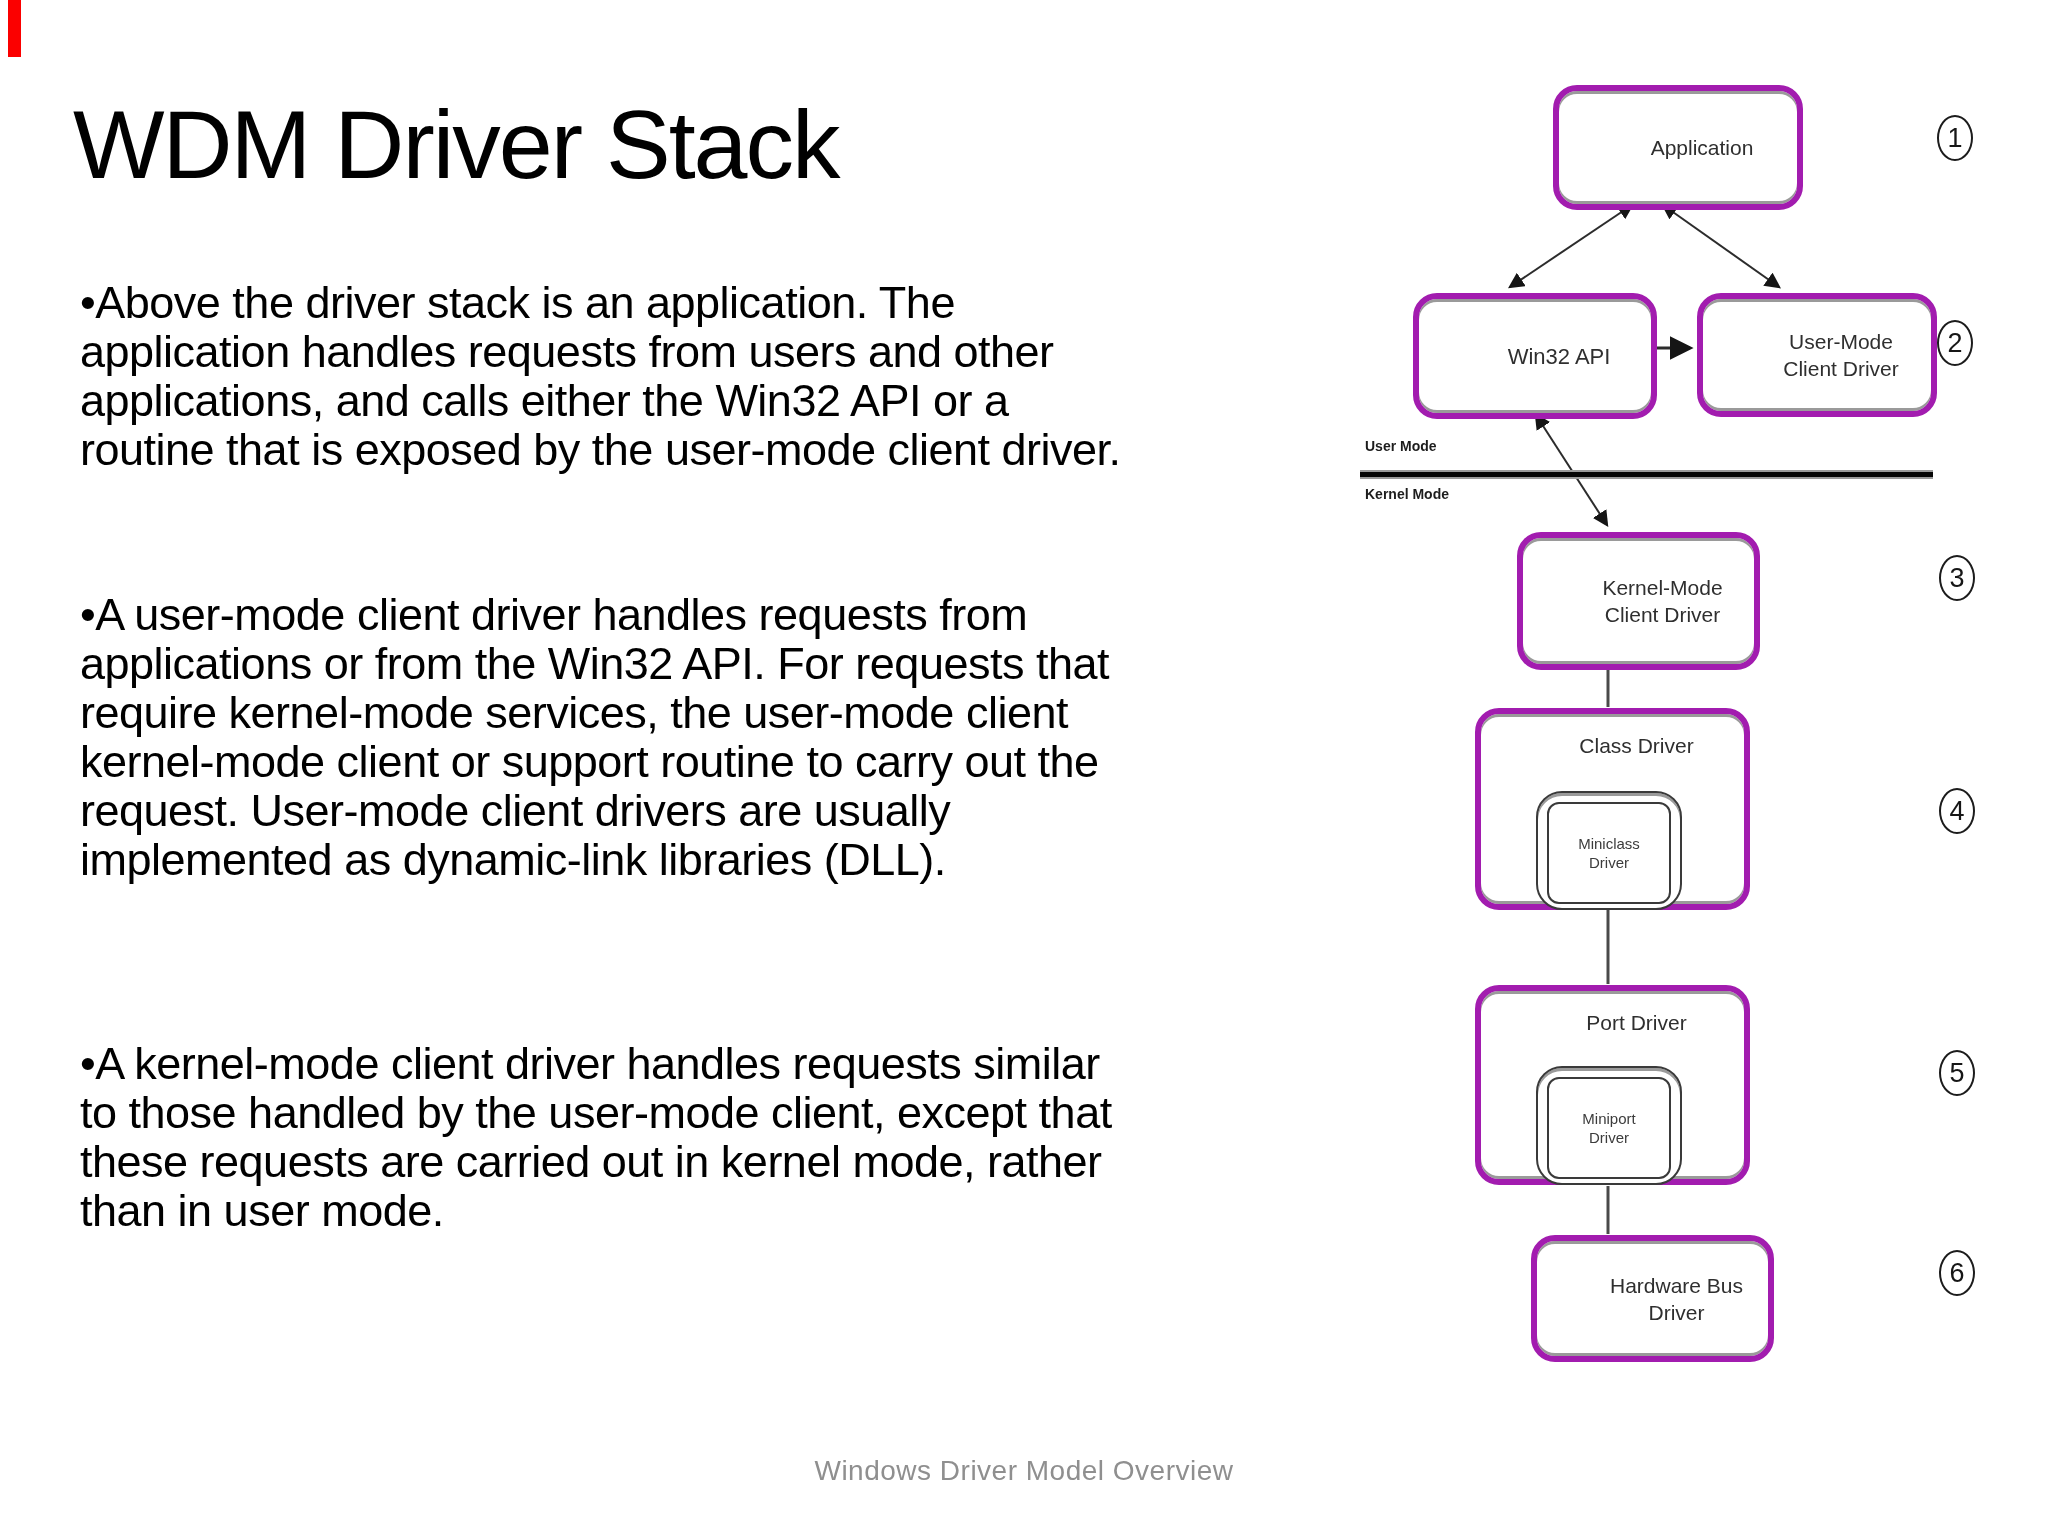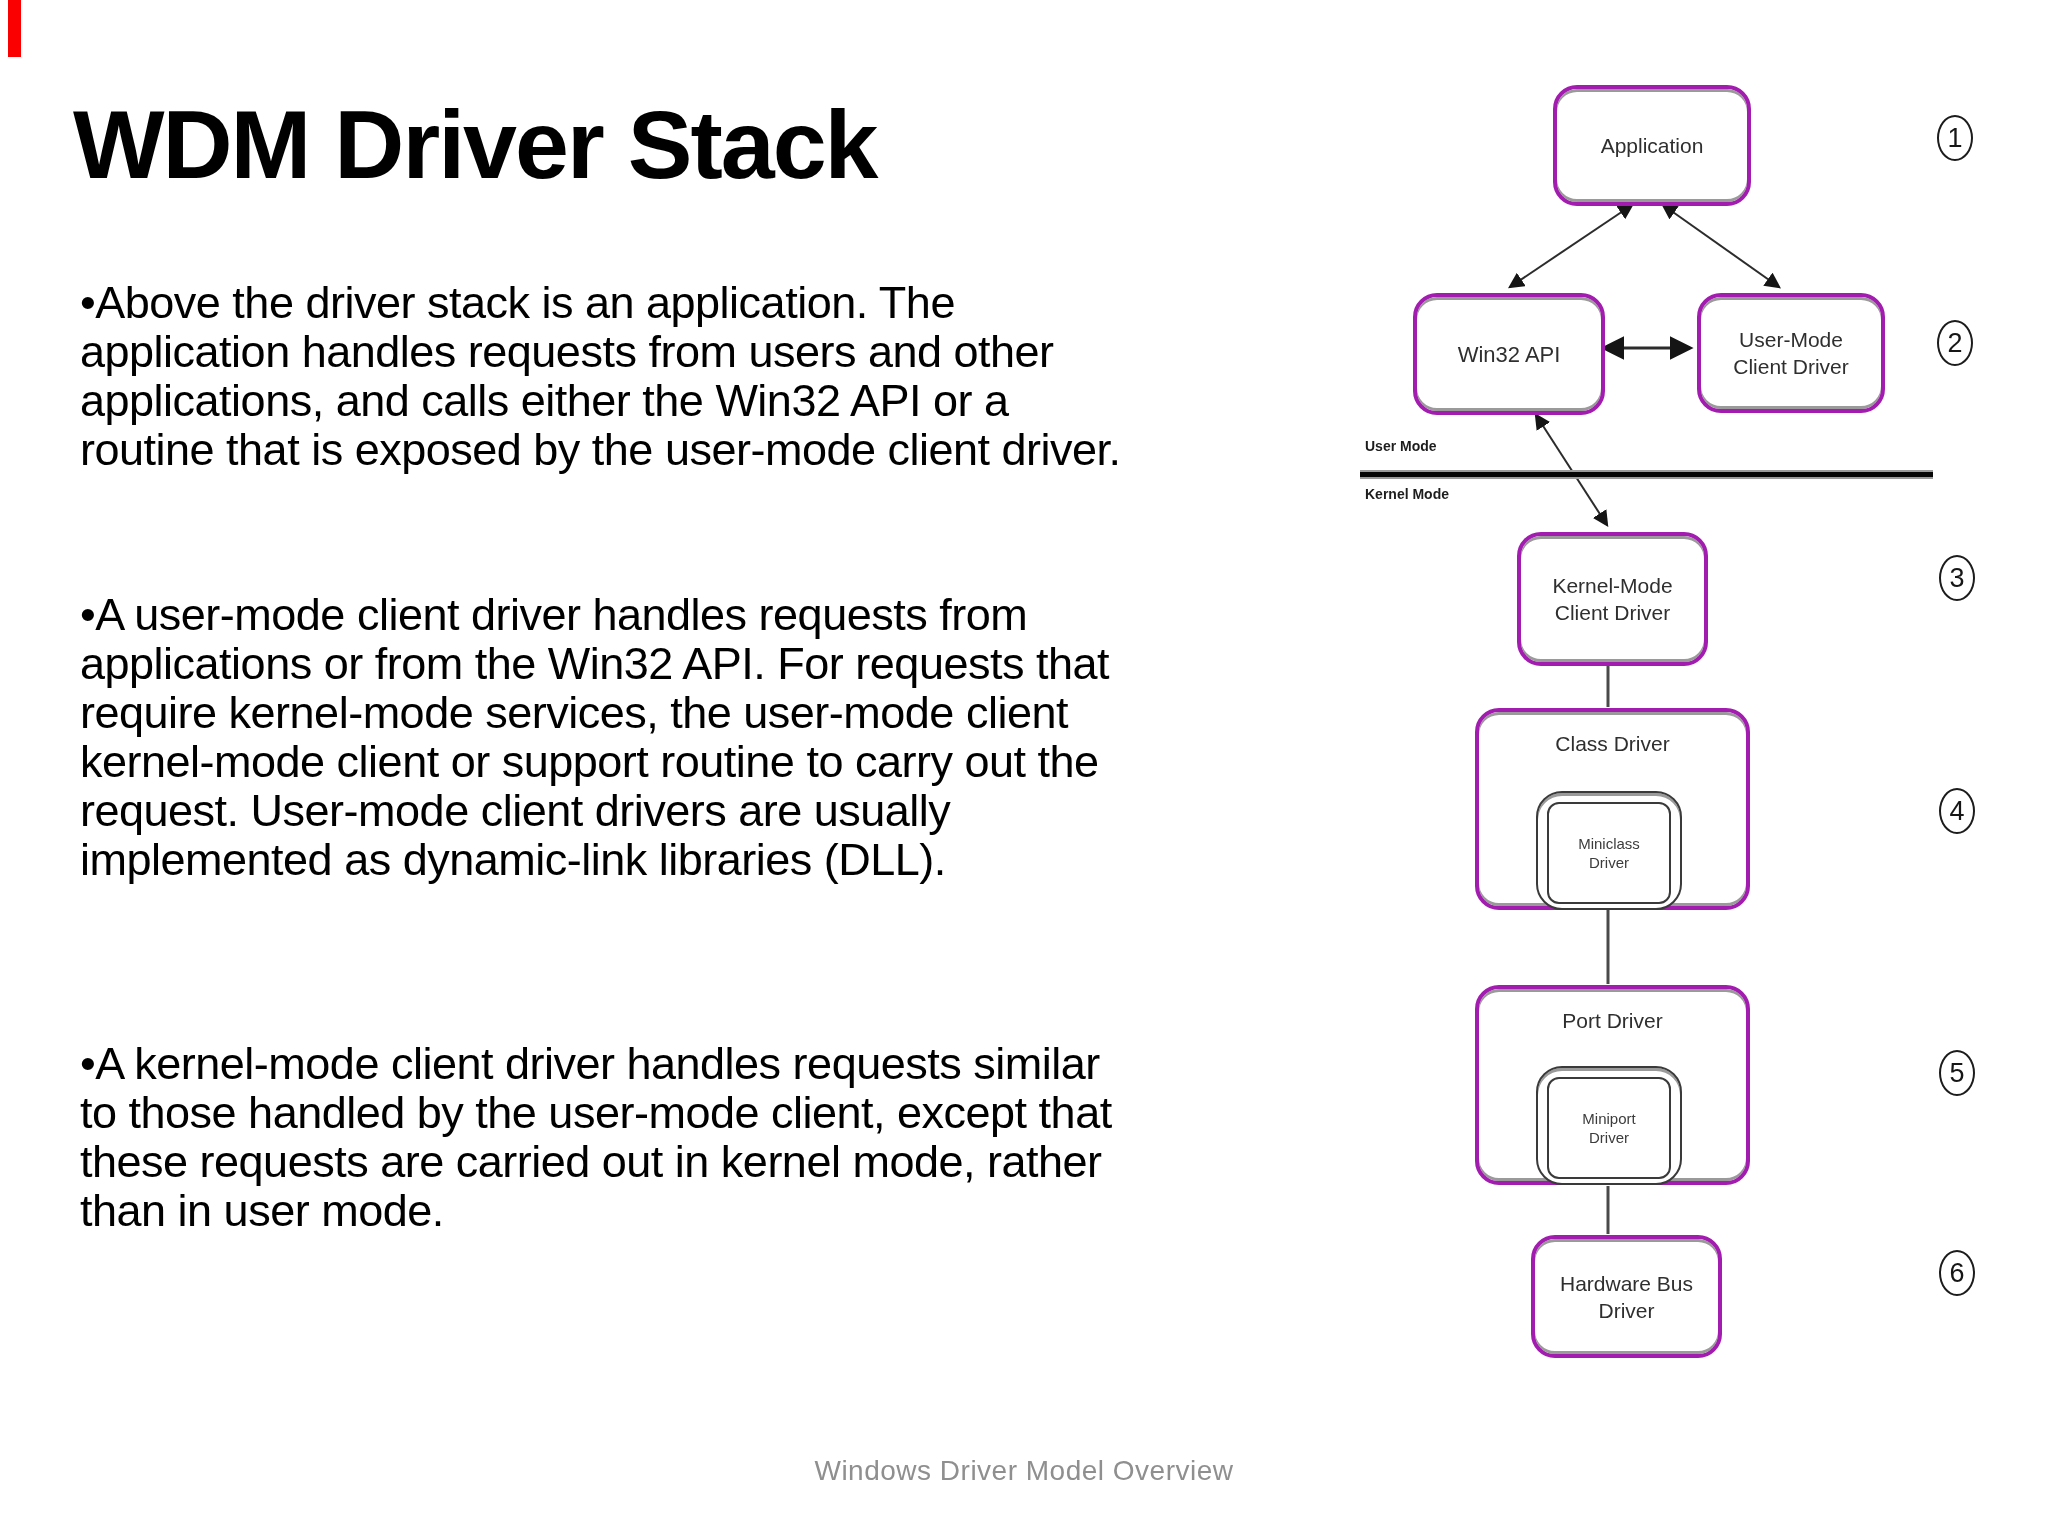--- a/index.html
+++ b/index.html
@@ -3,33 +3,34 @@
 <meta charset="utf-8">
 <style>
   html,body{margin:0;padding:0;background:#ffffff;}
   .slide{
     position:relative;width:2048px;height:1536px;background:#ffffff;overflow:hidden;
     font-family:"Liberation Sans", sans-serif;color:#000;
   }
   .red-accent{position:absolute;left:8px;top:0;width:13px;height:57px;background:#fb0000;}
   .title{
     position:absolute;left:73px;top:96px;margin:0;
-    font-size:97px;font-weight:bold;letter-spacing:-2px;line-height:1;color:#000;
+    font-size:97px;font-weight:normal;letter-spacing:-2px;line-height:1;color:#000;
   }
   .bullet{position:absolute;left:80px;width:1300px;font-size:45px;line-height:49px;letter-spacing:-0.5px;color:#000;}
   .bullet .ln{display:block;white-space:nowrap;}
   .p1{top:278px;}
   .p2{top:590px;}
   .p3{top:1039px;}
   .connectors{position:absolute;left:0;top:0;width:2048px;height:1536px;pointer-events:none;}
   .box{
-    position:absolute;background:#fff;border:4px solid #a21caf;border-radius:24px;
+    position:absolute;background:#fff;border:6px solid #a21caf;border-radius:24px;
     display:flex;flex-direction:column;align-items:center;justify-content:center;
     text-align:center;font-size:21px;line-height:27px;color:#2f2f2f;
     box-shadow: inset 0 3px 0 #9a9a9a, inset 0 -3px 0 #9a9a9a;
+    padding-left: 48px;
   }
   .box.labeltop{justify-content:flex-start;padding-top:18px;box-sizing:border-box;}
   .box .bl{display:block;}
   .mini-outer{
     position:absolute;background:#fff;border:2px solid #3a3a3a;border-radius:26px;box-sizing:border-box;
     box-shadow: inset 0 3px 0 #9a9a9a;
   }
   .mini-inner{
     position:absolute;left:9px;right:9px;top:9px;bottom:4px;border:2px solid #3a3a3a;border-radius:12px;
     display:flex;flex-direction:column;align-items:center;justify-content:center;

